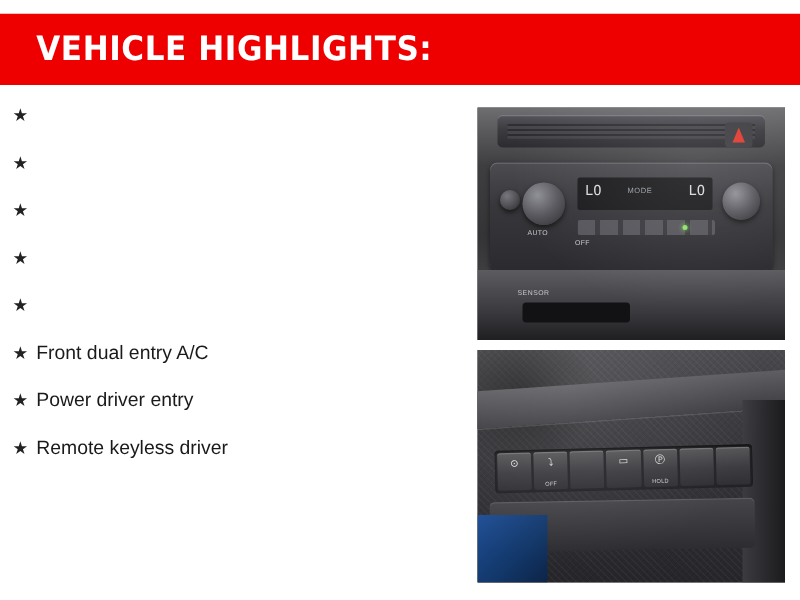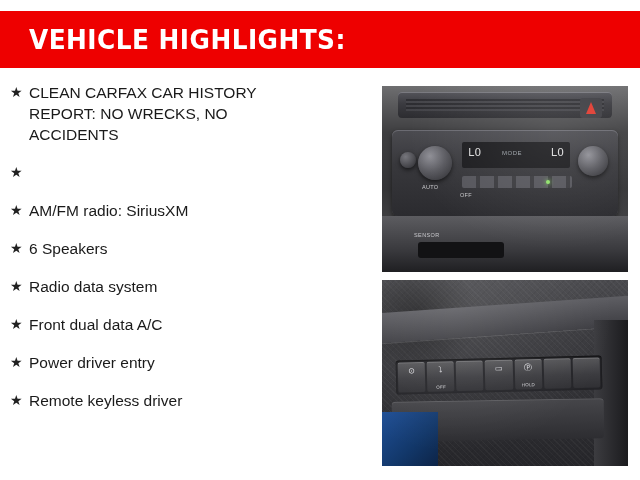--- a/index.html
+++ b/index.html
@@ -354,45 +354,41 @@
   <div class="header-bar">
     <div class="header-title">VEHICLE HIGHLIGHTS:</div>
   </div>
 
   <div class="content">
 
     <div class="bullets">
 
       <div class="bullet-row">
         <div class="bullet-marker">★</div>
-        <div class="bullet-text">CLEAN CARFAX CAR HISTORY REPORT: NO WRECKS, NO ACCIDENTS</div>
-      </div>
-
-      <div class="bullet-row">
-        <div class="bullet-marker">★</div>
-      </div>
-
-      <div class="bullet-row">
-        <div class="bullet-marker">★</div>
-        <div class="bullet-text">AM/FM radio: SiriusXM</div>
-      </div>
-
-      <div class="bullet-row">
-        <div class="bullet-marker">★</div>
-        <div class="bullet-text">6 Speakers</div>
-      </div>
-
-      <div class="bullet-row">
-        <div class="bullet-marker">★</div>
-        <div class="bullet-text">Radio data system</div>
-      </div>
-
-      <div class="bullet-row">
-        <div class="bullet-marker">★</div>
-        <div class="bullet-text">Front dual data A/C</div>
+      </div>
+
+      <div class="bullet-row">
+        <div class="bullet-marker">★</div>
+      </div>
+
+      <div class="bullet-row">
+        <div class="bullet-marker">★</div>
+      </div>
+
+      <div class="bullet-row">
+        <div class="bullet-marker">★</div>
+      </div>
+
+      <div class="bullet-row">
+        <div class="bullet-marker">★</div>
+      </div>
+
+      <div class="bullet-row">
+        <div class="bullet-marker">★</div>
+        <div class="bullet-text">Front dual entry A/C</div>
       </div>
 
       <div class="bullet-row">
         <div class="bullet-marker">★</div>
         <div class="bullet-text">Power driver entry</div>
       </div>
 
       <div class="bullet-row">
         <div class="bullet-marker">★</div>
         <div class="bullet-text">Remote keyless driver</div>

